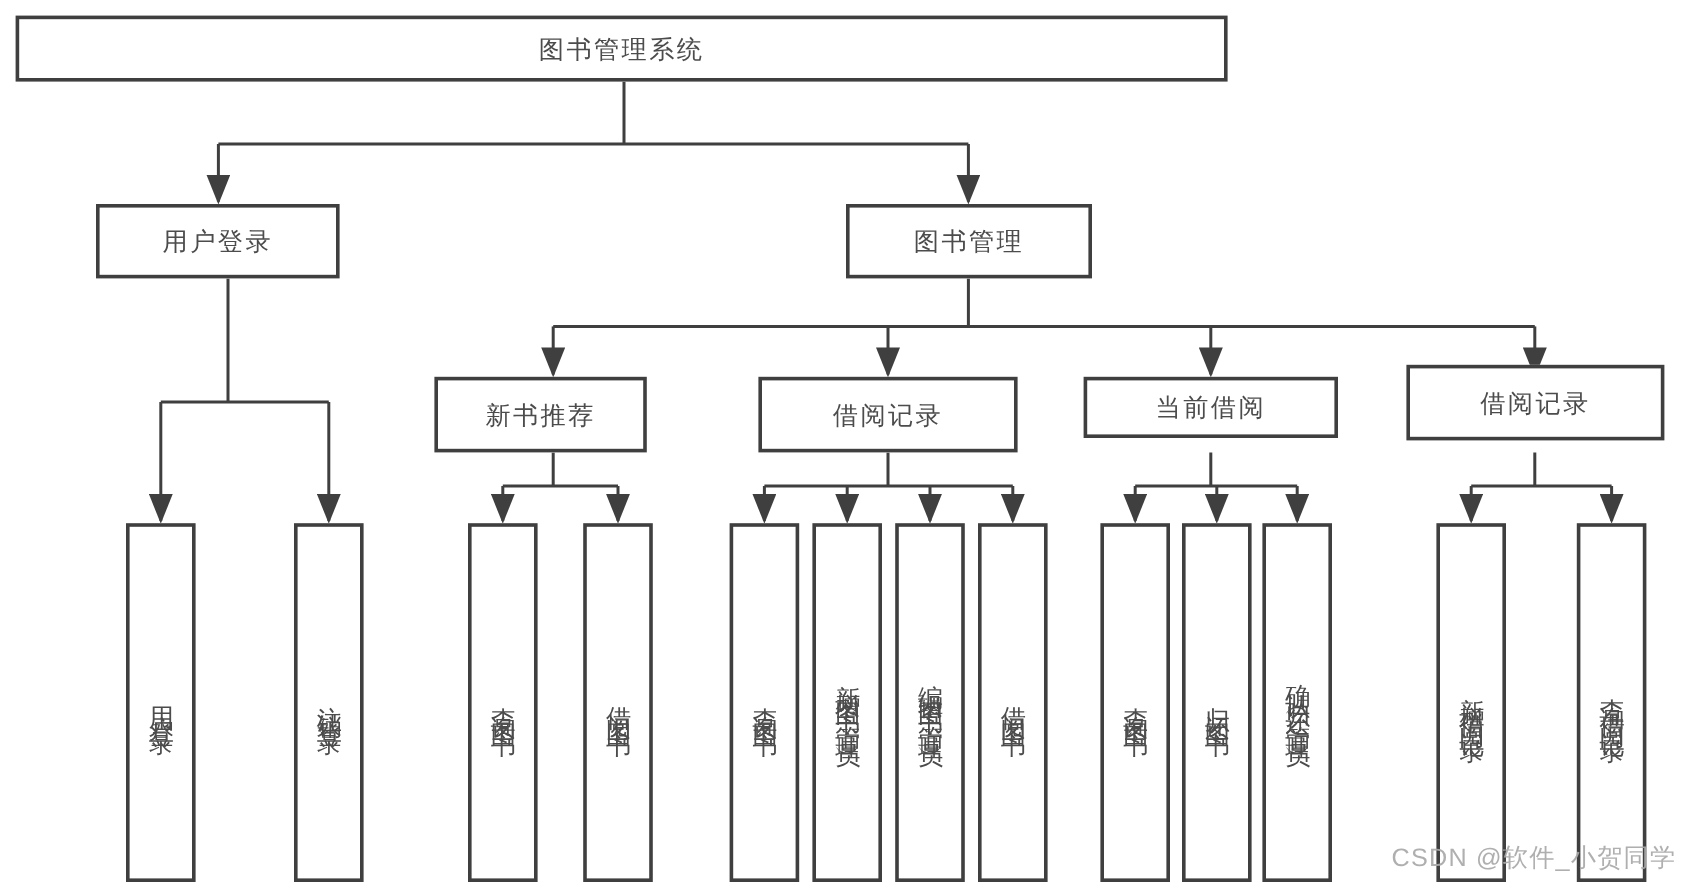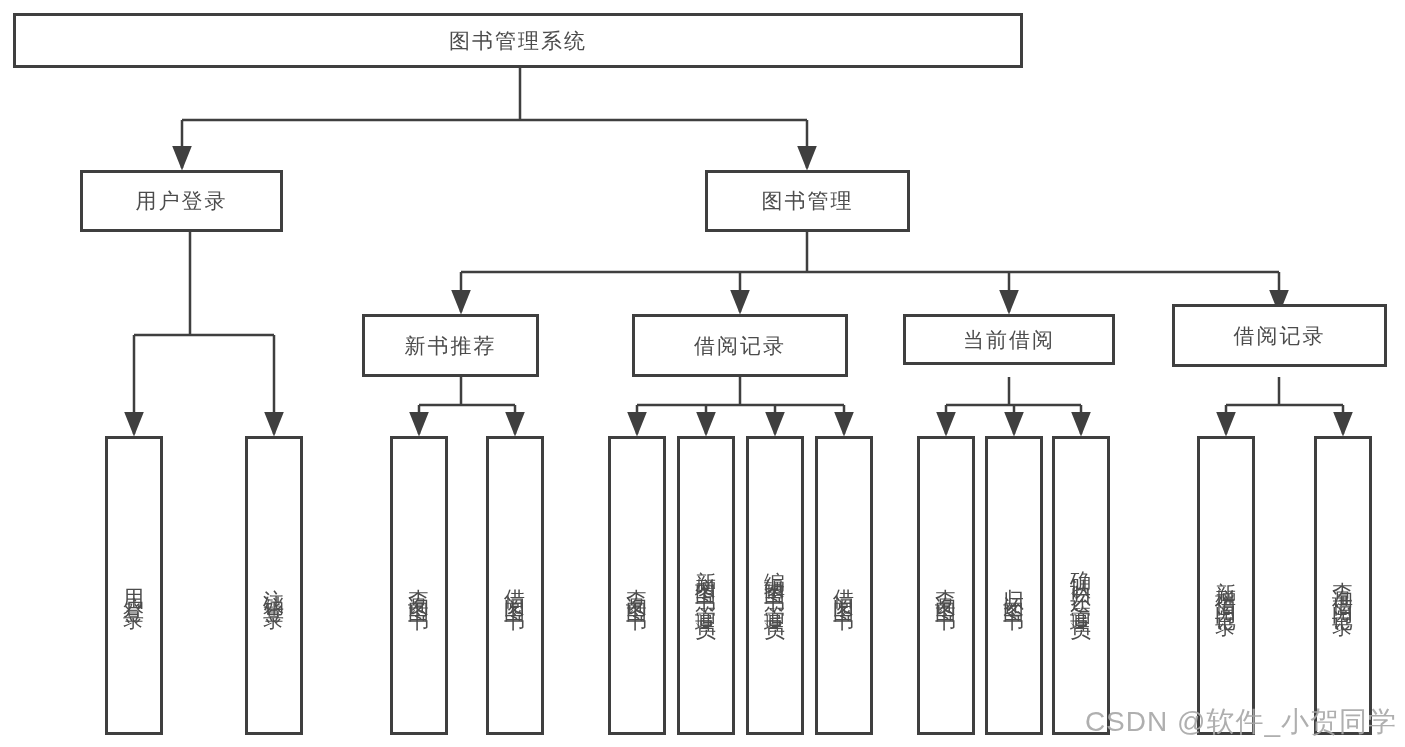--- a/index.html
+++ b/index.html
@@ -36,22 +36,22 @@
   .n-l3-2   {left:903px; top:314px; width:212px; height:51px;}
   .n-l3-3   {left:1172px;top:304px; width:215px; height:63px;}
   .leaf     {top:436px;  width:58px; height:299px;}
   .n-g1-0{left:105px;} .n-g1-1{left:245px;}
   .n-g2-0{left:390px;} .n-g2-1{left:486px;}
   .n-g3-0{left:608px;} .n-g3-1{left:677px;} .n-g3-2{left:746px;} .n-g3-3{left:815px;}
   .n-g4-0{left:917px;} .n-g4-1{left:985px;} .n-g4-2{left:1052px;}
   .n-g5-0{left:1197px;}.n-g5-1{left:1314px;}
   .watermark{
     position:absolute;
-    right:8px;bottom:6px;
-    font-size:28px;
+    right:8px;bottom:18px;
+    font-size:21px;
     color:rgba(168,168,168,0.92);
     letter-spacing:1px;
     white-space:nowrap;
     z-index:5;
   }
 </style>
 </head>
 <body>
 
 <div class="canvas">

